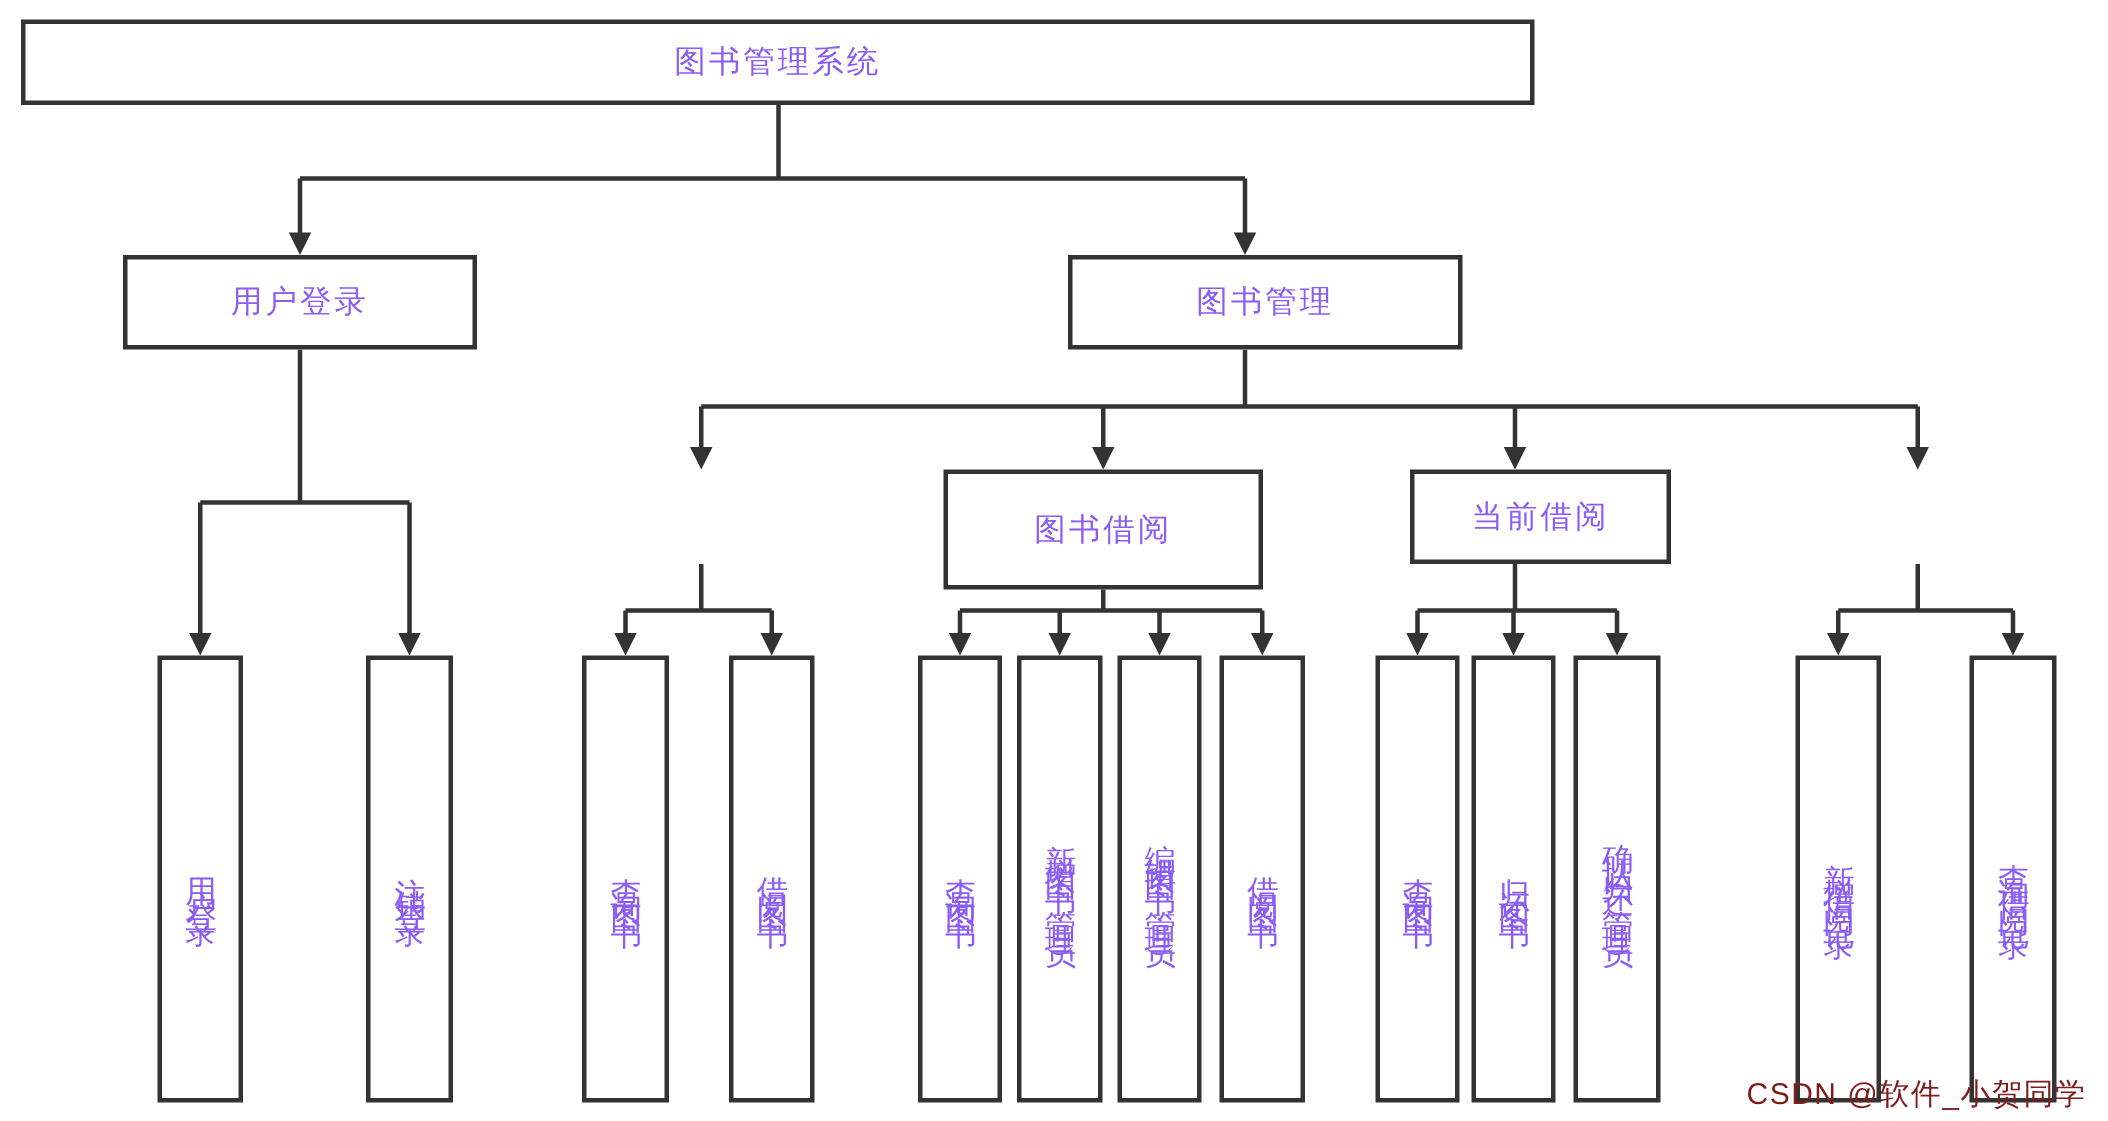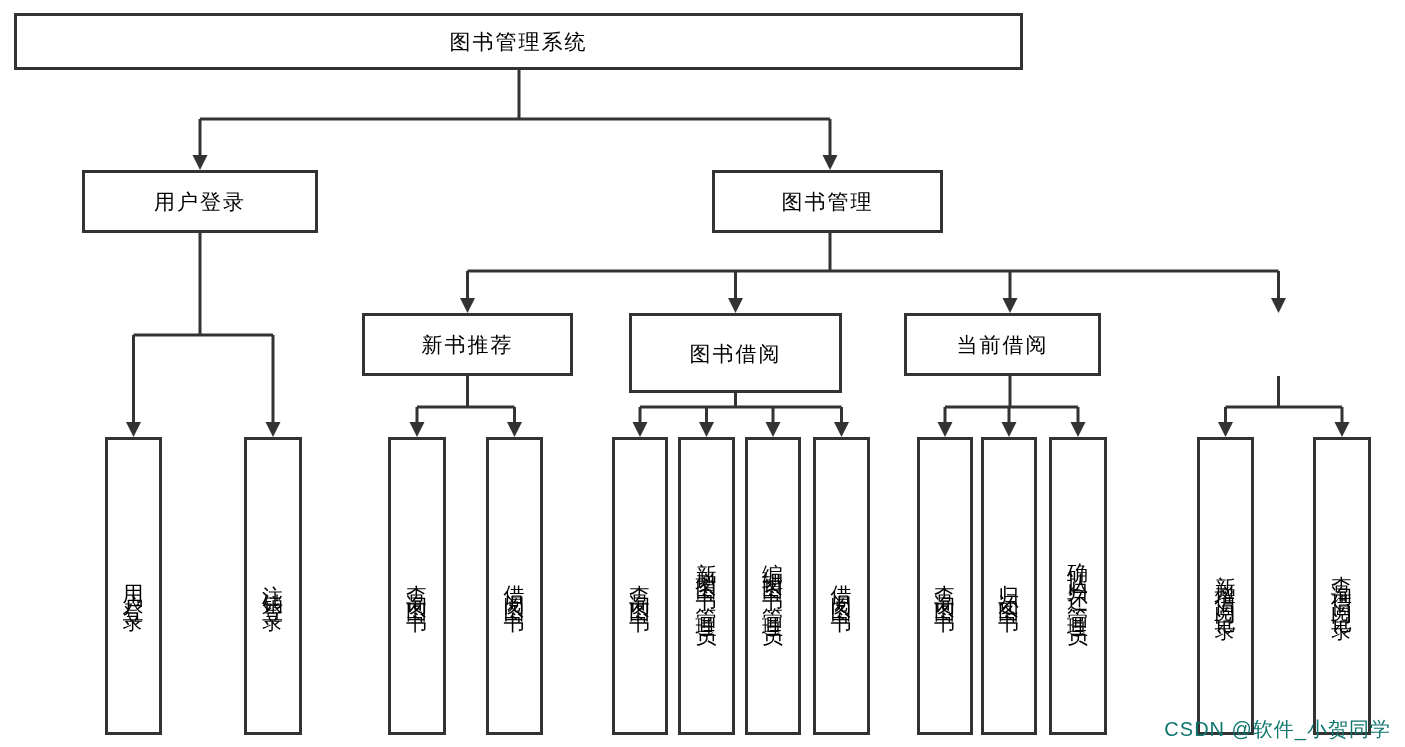--- a/index.html
+++ b/index.html
@@ -18,21 +18,21 @@
     z-index: 1;
   }
   .node {
     position: absolute;
     box-sizing: border-box;
     border: 3px solid #333333;
     background: #ffffff;
     display: flex;
     align-items: center;
     justify-content: center;
-    color: #000000;
+    color: #8b5cf6;
     z-index: 2;
     line-height: 1;
   }
   .node.h span {
     font-size: 21px;
     letter-spacing: 2px;
     white-space: nowrap;
   }
   .node.v {
     writing-mode: vertical-rl;
@@ -42,21 +42,21 @@
     font-size: 21px;
     letter-spacing: 9px;
     line-height: 1;
   }
   .watermark {
     position: absolute;
     right: 14px;
     bottom: 4px;
     font-size: 20px;
     letter-spacing: 1px;
-    color: #0f766e;
+    color: #7f1d1d;
     z-index: 5;
     white-space: nowrap;
   }
 </style>
 </head>
 <body>
 
 <div class="stage">
 
   <svg class="wires" viewBox="0 0 1405 747" xmlns="http://www.w3.org/2000/svg" aria-hidden="true">
@@ -97,31 +97,28 @@
     </g>
   </svg>
 
   <div class="node h" style="left:14px;top:13px;width:1009px;height:57px">
     <span>图书管理系统</span>
   </div>
 
   <div class="node h" style="left:82px;top:170px;width:236px;height:63px">
     <span>用户登录</span>
   </div>
-  <div class="node h" style="left:712px;top:170px;width:231px;height:63px">
+  <div class="node h" style="left:712px;top:170px;width:263px;height:63px">
     <span>图书管理</span>
   </div>
 
-  <div class="node h" style="left:362px;top:313px;width:211px;height:63px">
-    <span>新书推荐</span>
-  </div>
   <div class="node h" style="left:629px;top:313px;width:213px;height:80px">
     <span>图书借阅</span>
   </div>
-  <div class="node h" style="left:904px;top:313px;width:197px;height:63px">
+  <div class="node h" style="left:940px;top:313px;width:174px;height:63px">
     <span>当前借阅</span>
   </div>
 
   <div class="node v" style="left:105px;top:437px;width:57px;height:298px">
     <span>用户登录</span>
   </div>
   <div class="node v" style="left:244px;top:437px;width:58px;height:298px">
     <span>注销登录</span>
   </div>
 

